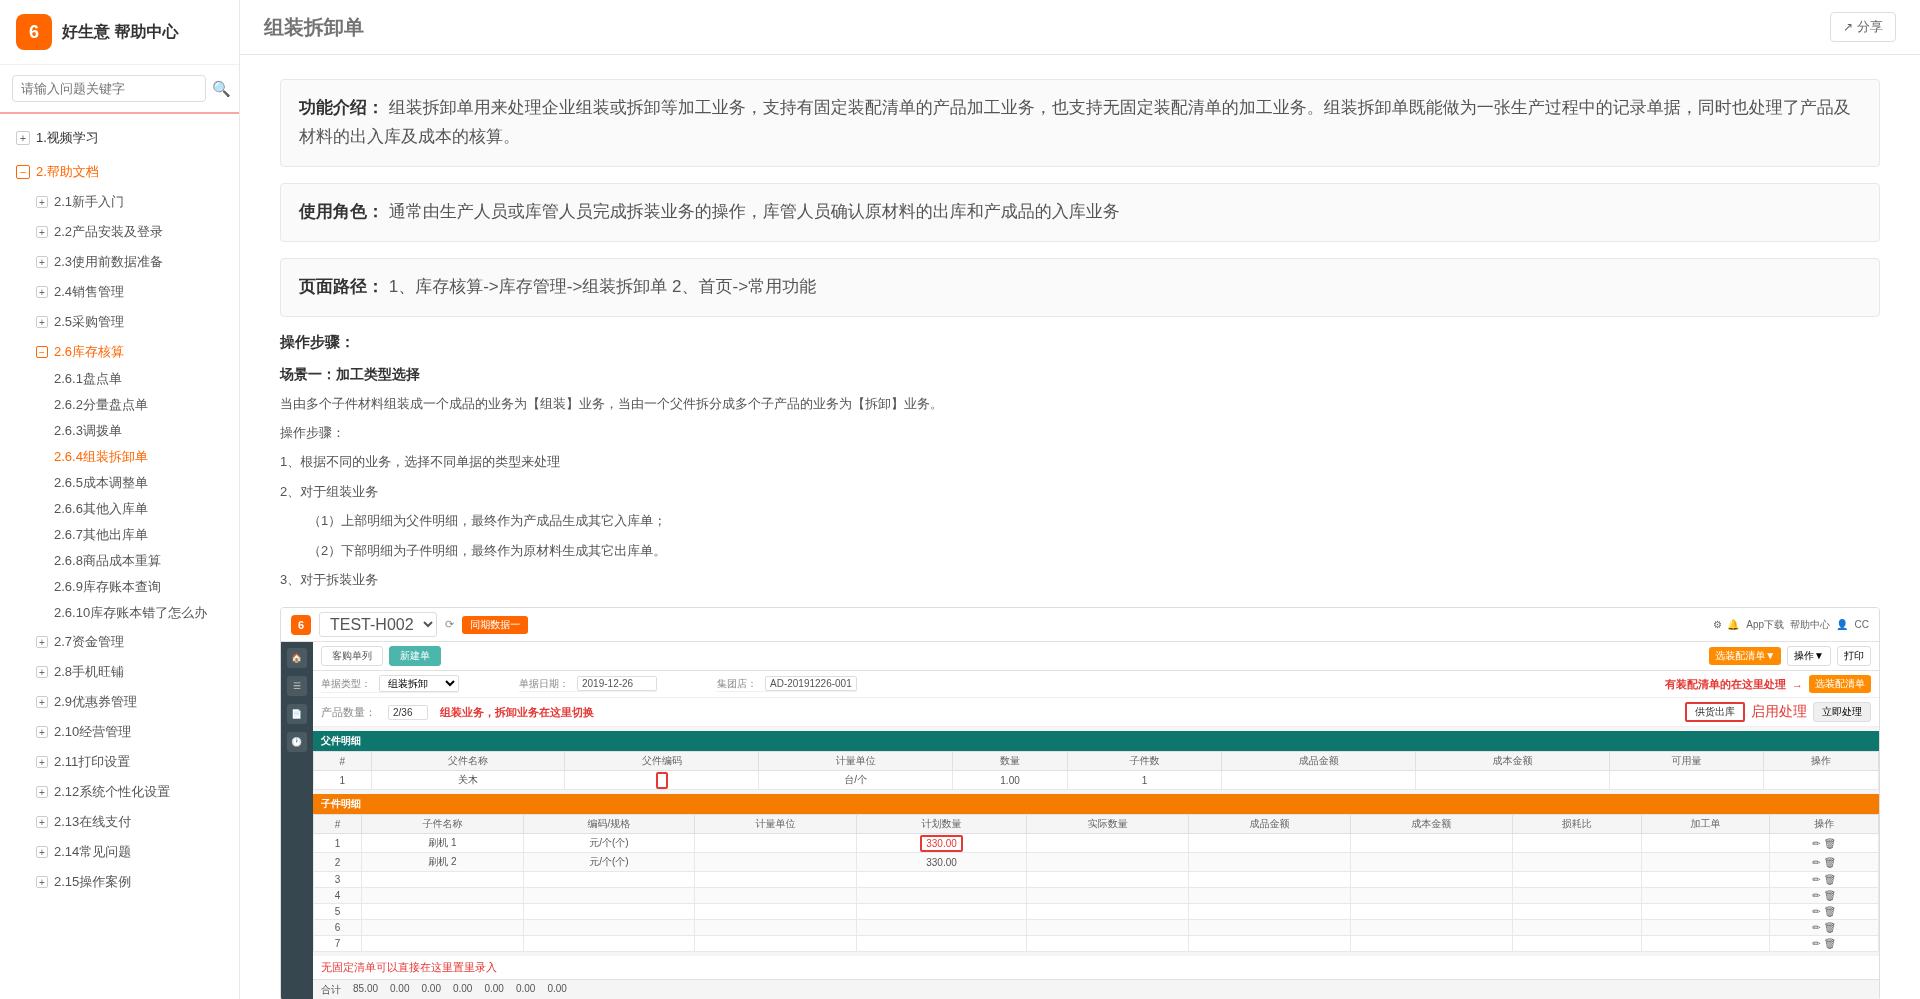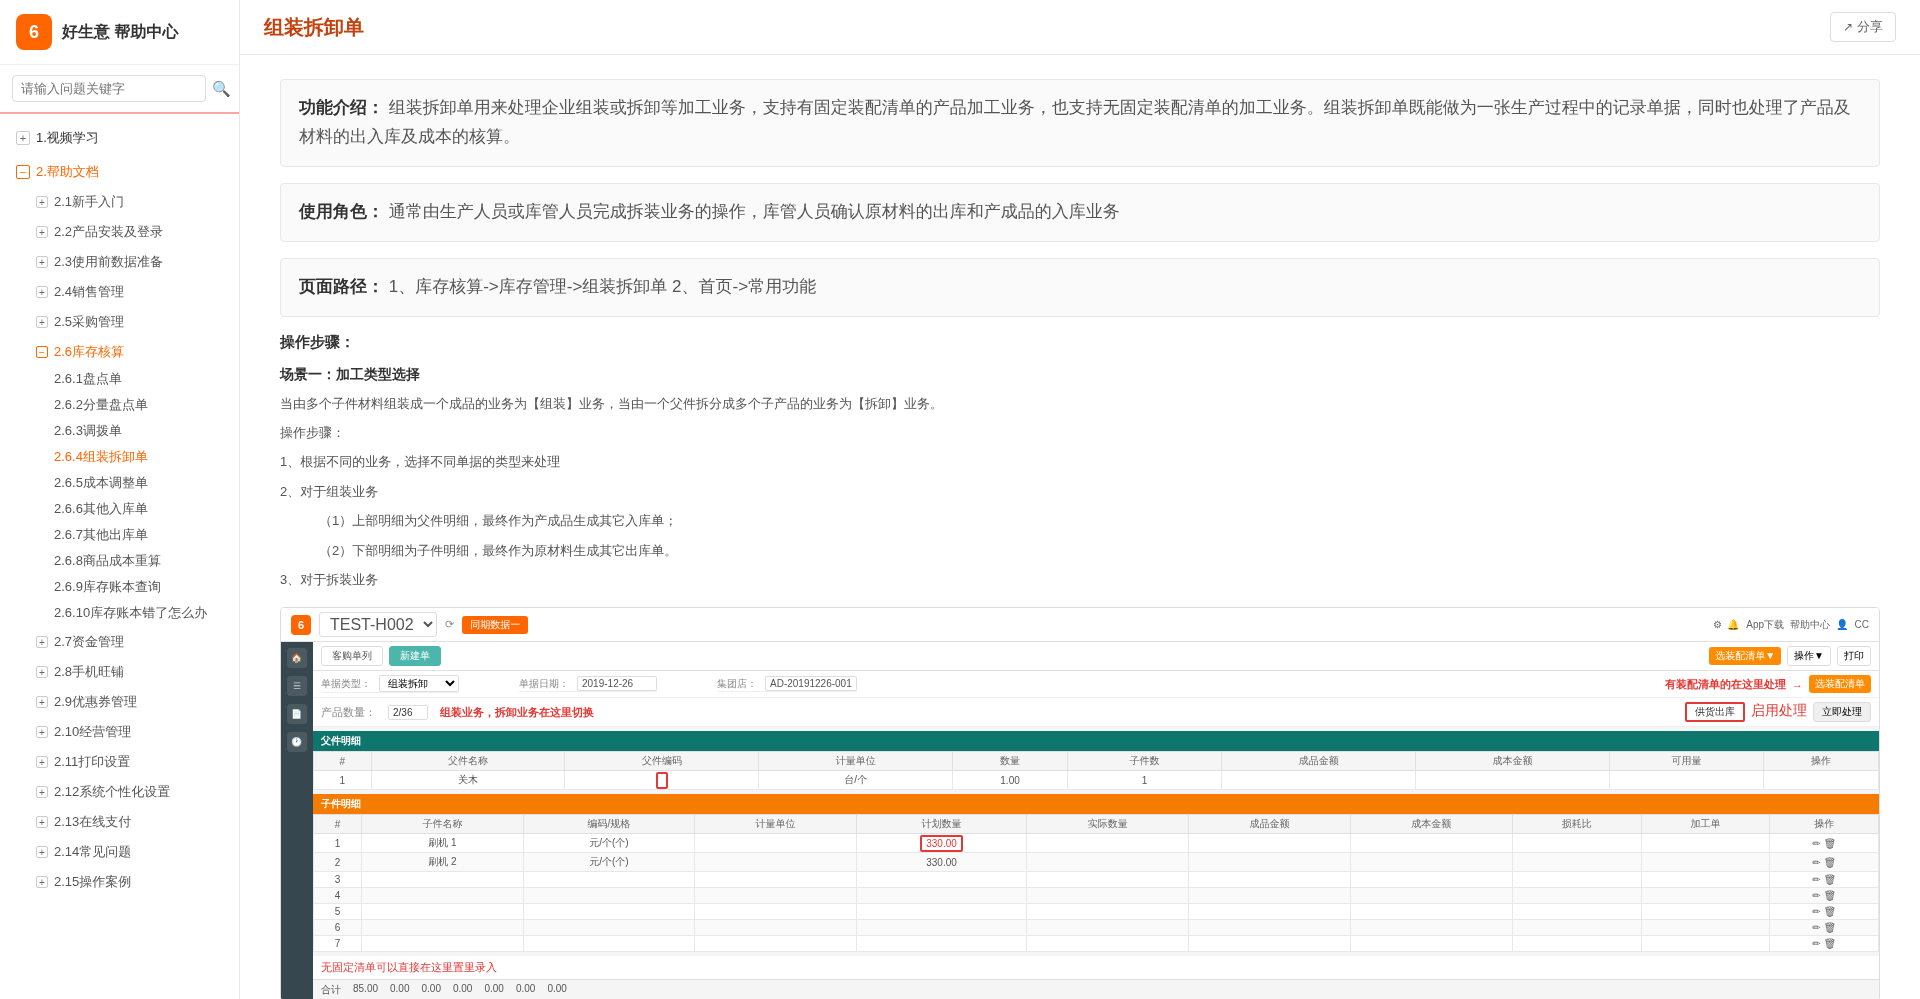--- a/index.html
+++ b/index.html
@@ -162,21 +162,21 @@
       background: #fff;
       border-bottom: 1px solid #e8e8e8;
       padding: 12px 24px;
       display: flex;
       align-items: center;
       justify-content: space-between;
     }
     .page-title {
       font-size: 20px;
       font-weight: bold;
-      color: #c2410c;
+      color: #737373;
     }
     .share-btn {
       display: flex;
       align-items: center;
       gap: 4px;
       border: 1px solid #ddd;
       border-radius: 4px;
       padding: 5px 12px;
       cursor: pointer;
       font-size: 13px;
@@ -478,21 +478,21 @@
     </div>
 
     <div class="section-title">操作步骤：</div>
 
     <div class="sub-section-title">场景一：加工类型选择</div>
     <div class="step-text">当由多个子件材料组装成一个成品的业务为【组装】业务，当由一个父件拆分成多个子产品的业务为【拆卸】业务。</div>
 
     <div class="step-text">操作步骤：</div>
     <div class="step-text">1、根据不同的业务，选择不同单据的类型来处理</div>
     <div class="step-text">2、对于组装业务</div>
-    <div style="margin-left:39px;">
+    <div style="margin-left:28px;">
       <div class="step-text">（1）上部明细为父件明细，最终作为产成品生成其它入库单；</div>
       <div class="step-text">（2）下部明细为子件明细，最终作为原材料生成其它出库单。</div>
     </div>
     <div class="step-text">3、对于拆装业务</div>
 
     <div class="screenshot-container">
       <div class="app-screenshot">
 
         <div class="app-topbar">
           <div class="app-topbar-logo">6</div>
@@ -556,21 +556,21 @@
               </div>
             </div>
 
             <div style="position:relative;background:#fff;border-bottom:1px solid #f0f0f0;padding:4px 8px;">
               <div style="display:flex;align-items:center;gap:12px;">
                 <span class="app-form-label">产品数量：</span>
                 <span class="app-form-input" style="min-width:40px;">2/36</span>
                 <div style="display:flex;align-items:center;gap:4px;color:#e53935;font-size:11px;font-weight:bold;">
                   <span>组装业务，拆卸业务在这里切换</span>
                 </div>
-                <div style="flex:1;display:flex;justify-content:flex-end;align-items:flex-start;gap:6px;">
+                <div style="flex:1;display:flex;justify-content:flex-end;align-items:center;gap:6px;">
                   <span style="border:2px solid #e53935;border-radius:2px;padding:1px 8px;font-size:10px;">供货出库</span>
                   <span style="color:#e53935;font-size:14px;">启用处理</span>
                   <button style="border:1px solid #ddd;border-radius:3px;padding:2px 8px;font-size:10px;cursor:pointer;">立即处理</button>
                 </div>
               </div>
             </div>
 
             <div class="app-section">
               <div class="app-section-header">父件明细</div>
               <table class="app-table">

